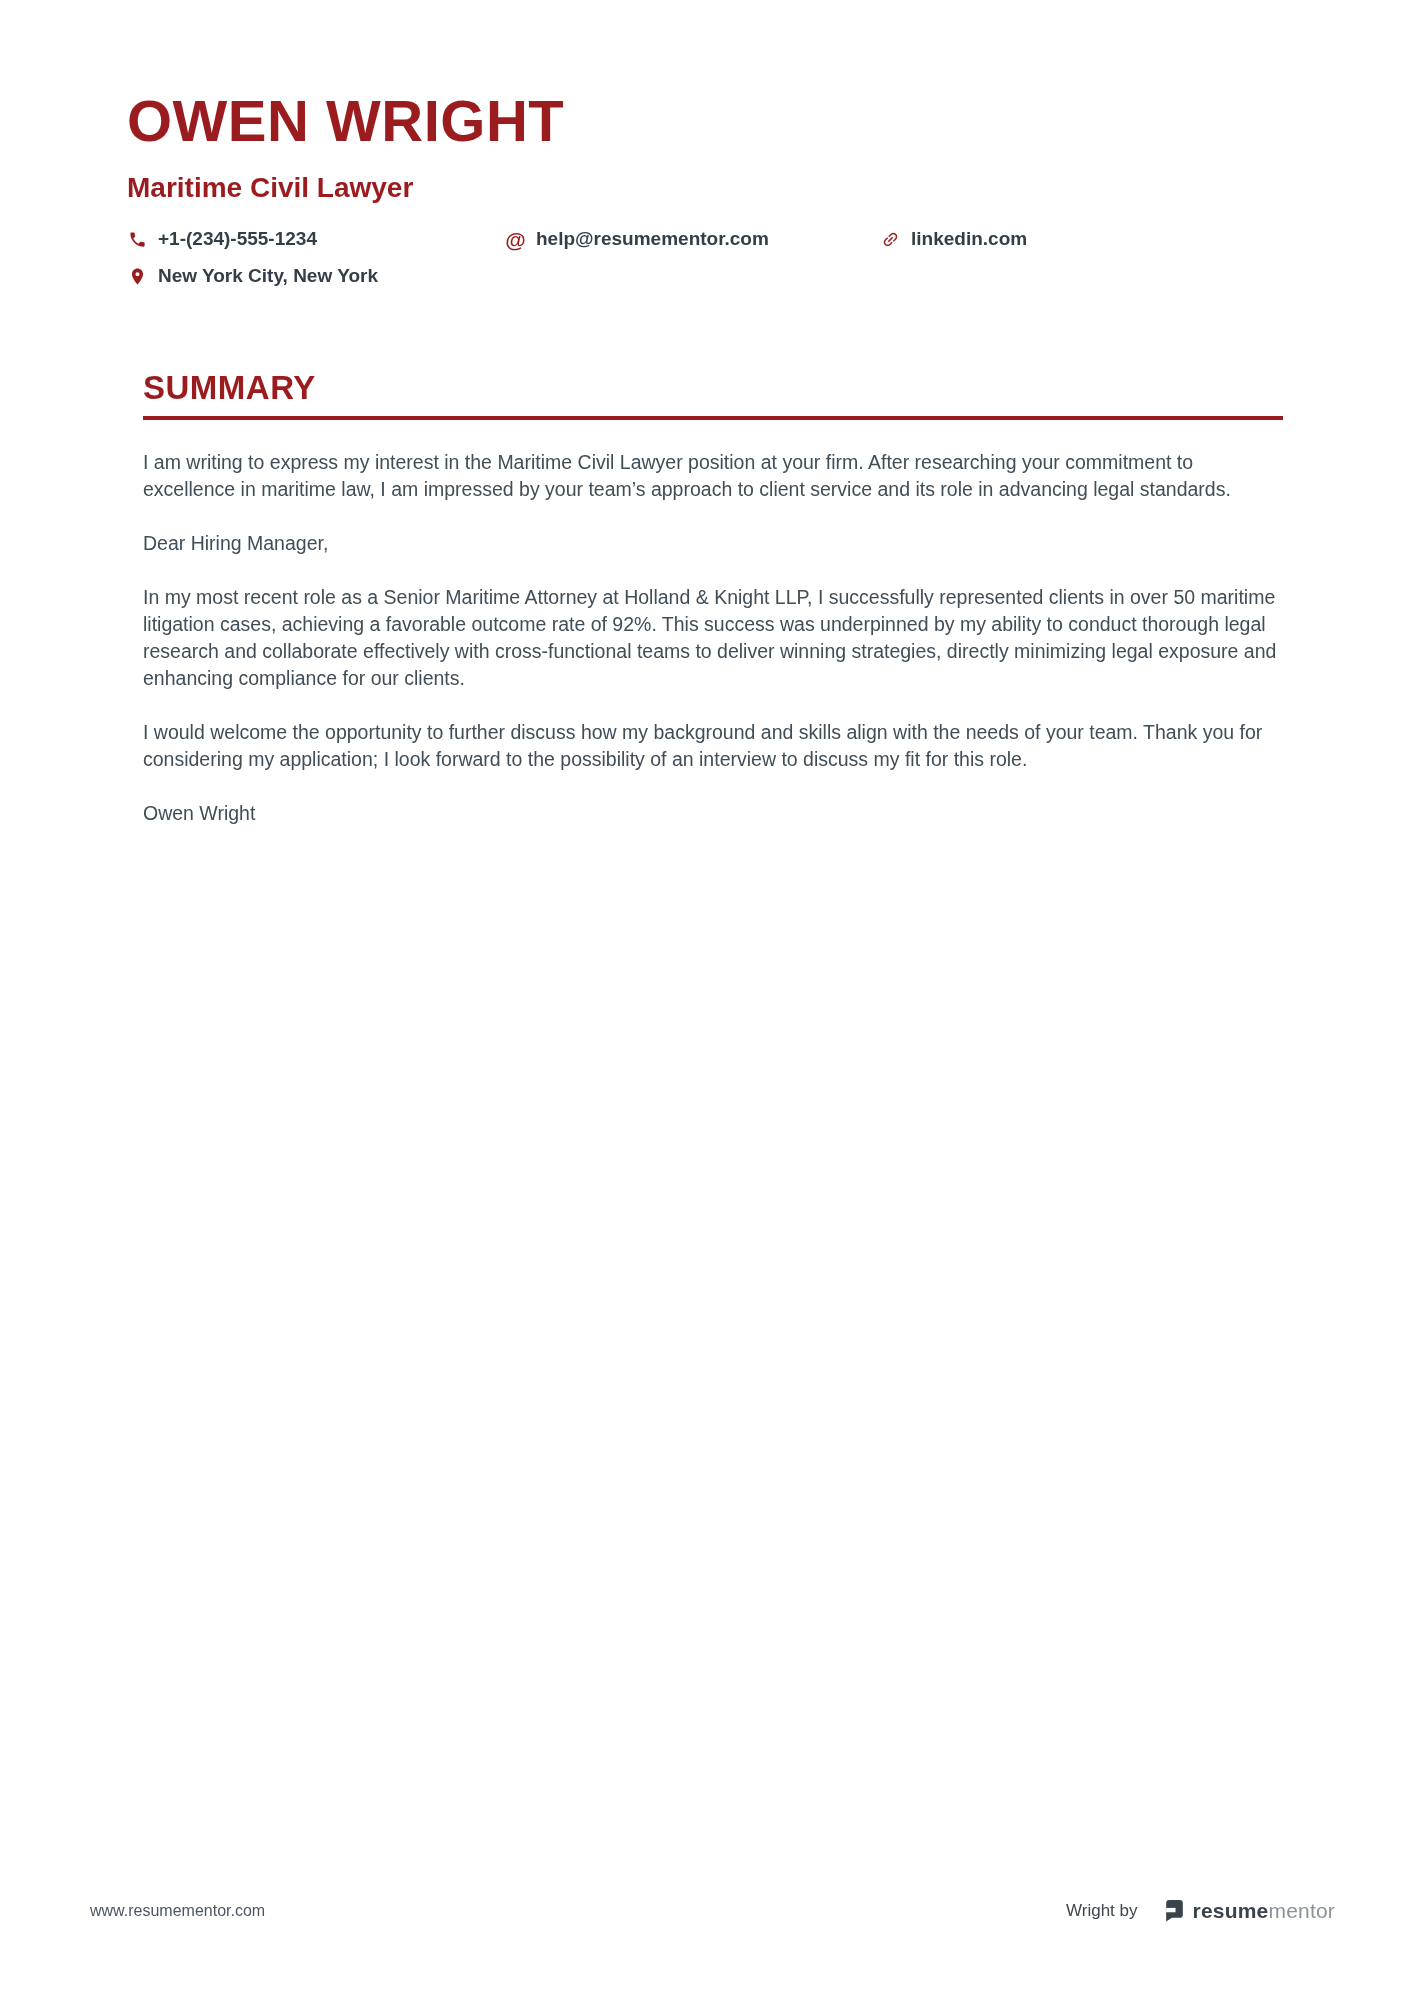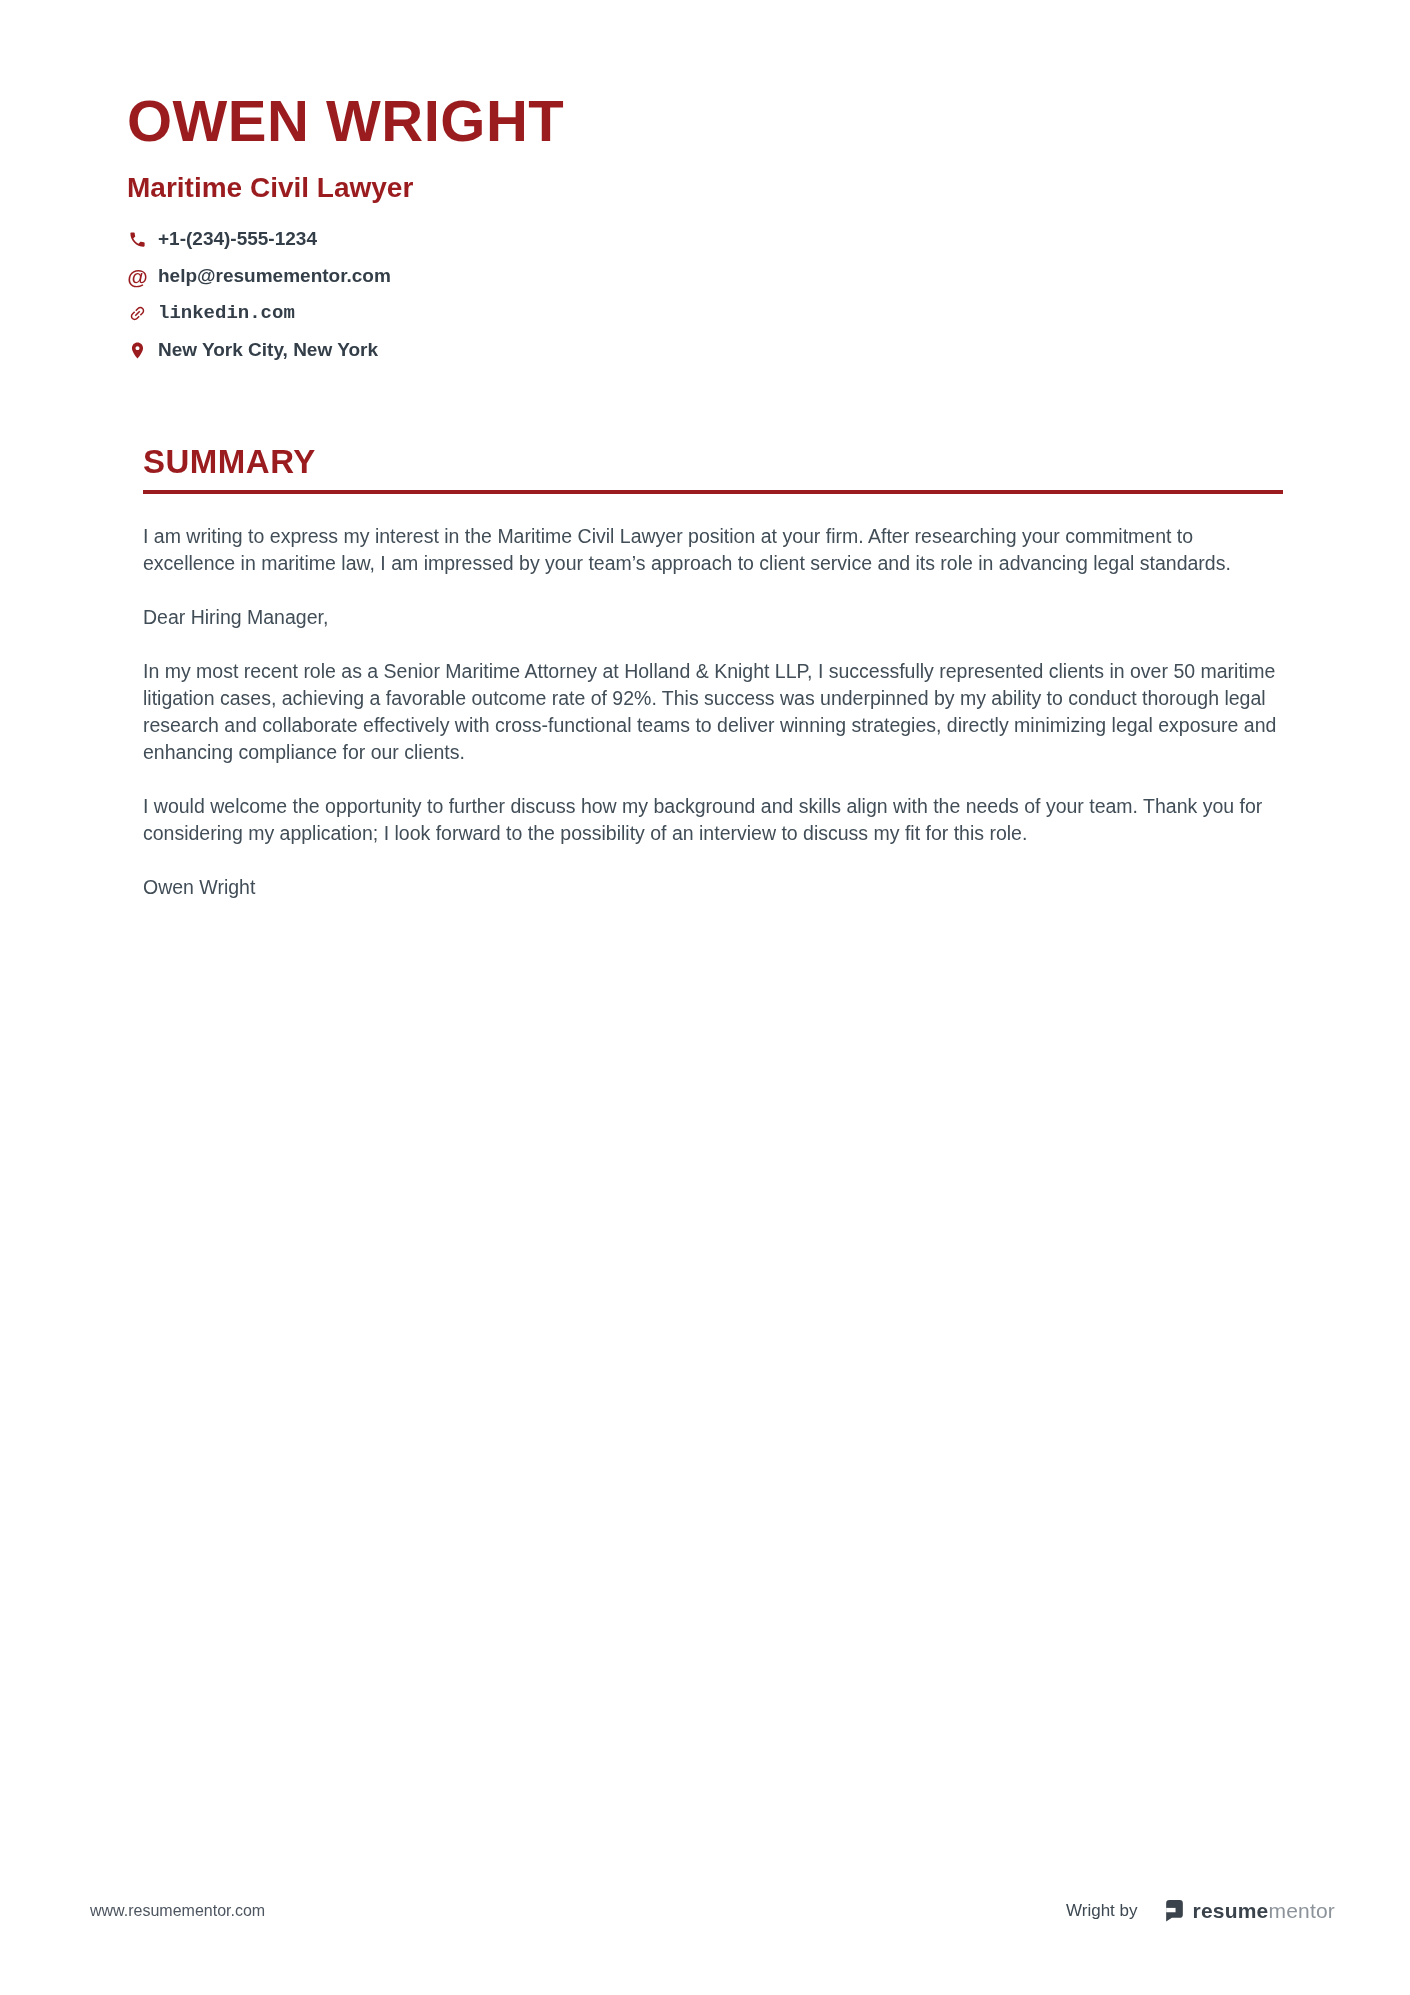--- a/index.html
+++ b/index.html
@@ -33,33 +33,32 @@
     color: #9b1c1f;
     font-size: 28px;
     font-weight: 700;
     margin-top: 22px;
   }
   .contact {
     margin-top: 24px;
     display: flex;
     flex-wrap: wrap;
     row-gap: 15px;
-    flex-direction: column;
   }
   .contact-item {
     display: flex;
     align-items: center;
     gap: 10px;
     font-size: 19px;
     font-weight: 700;
     color: #333e48;
   }
   .contact-item.c1 { width: 378px; }
   .contact-item.c2 { width: 375px; }
-  .contact-item.c3 { flex: 1; font-family: Liberation Mono, monospace; }
+  .contact-item.c3 { flex: 1; }
   .contact-item.c4 { width: 100%; }
   .cicon {
     width: 21px; height: 21px;
     display: inline-flex;
     align-items: center;
     justify-content: center;
     flex: 0 0 auto;
   }
   .cicon svg { width: 19px; height: 19px; fill: #9b1c1f; }
   .at-glyph {

